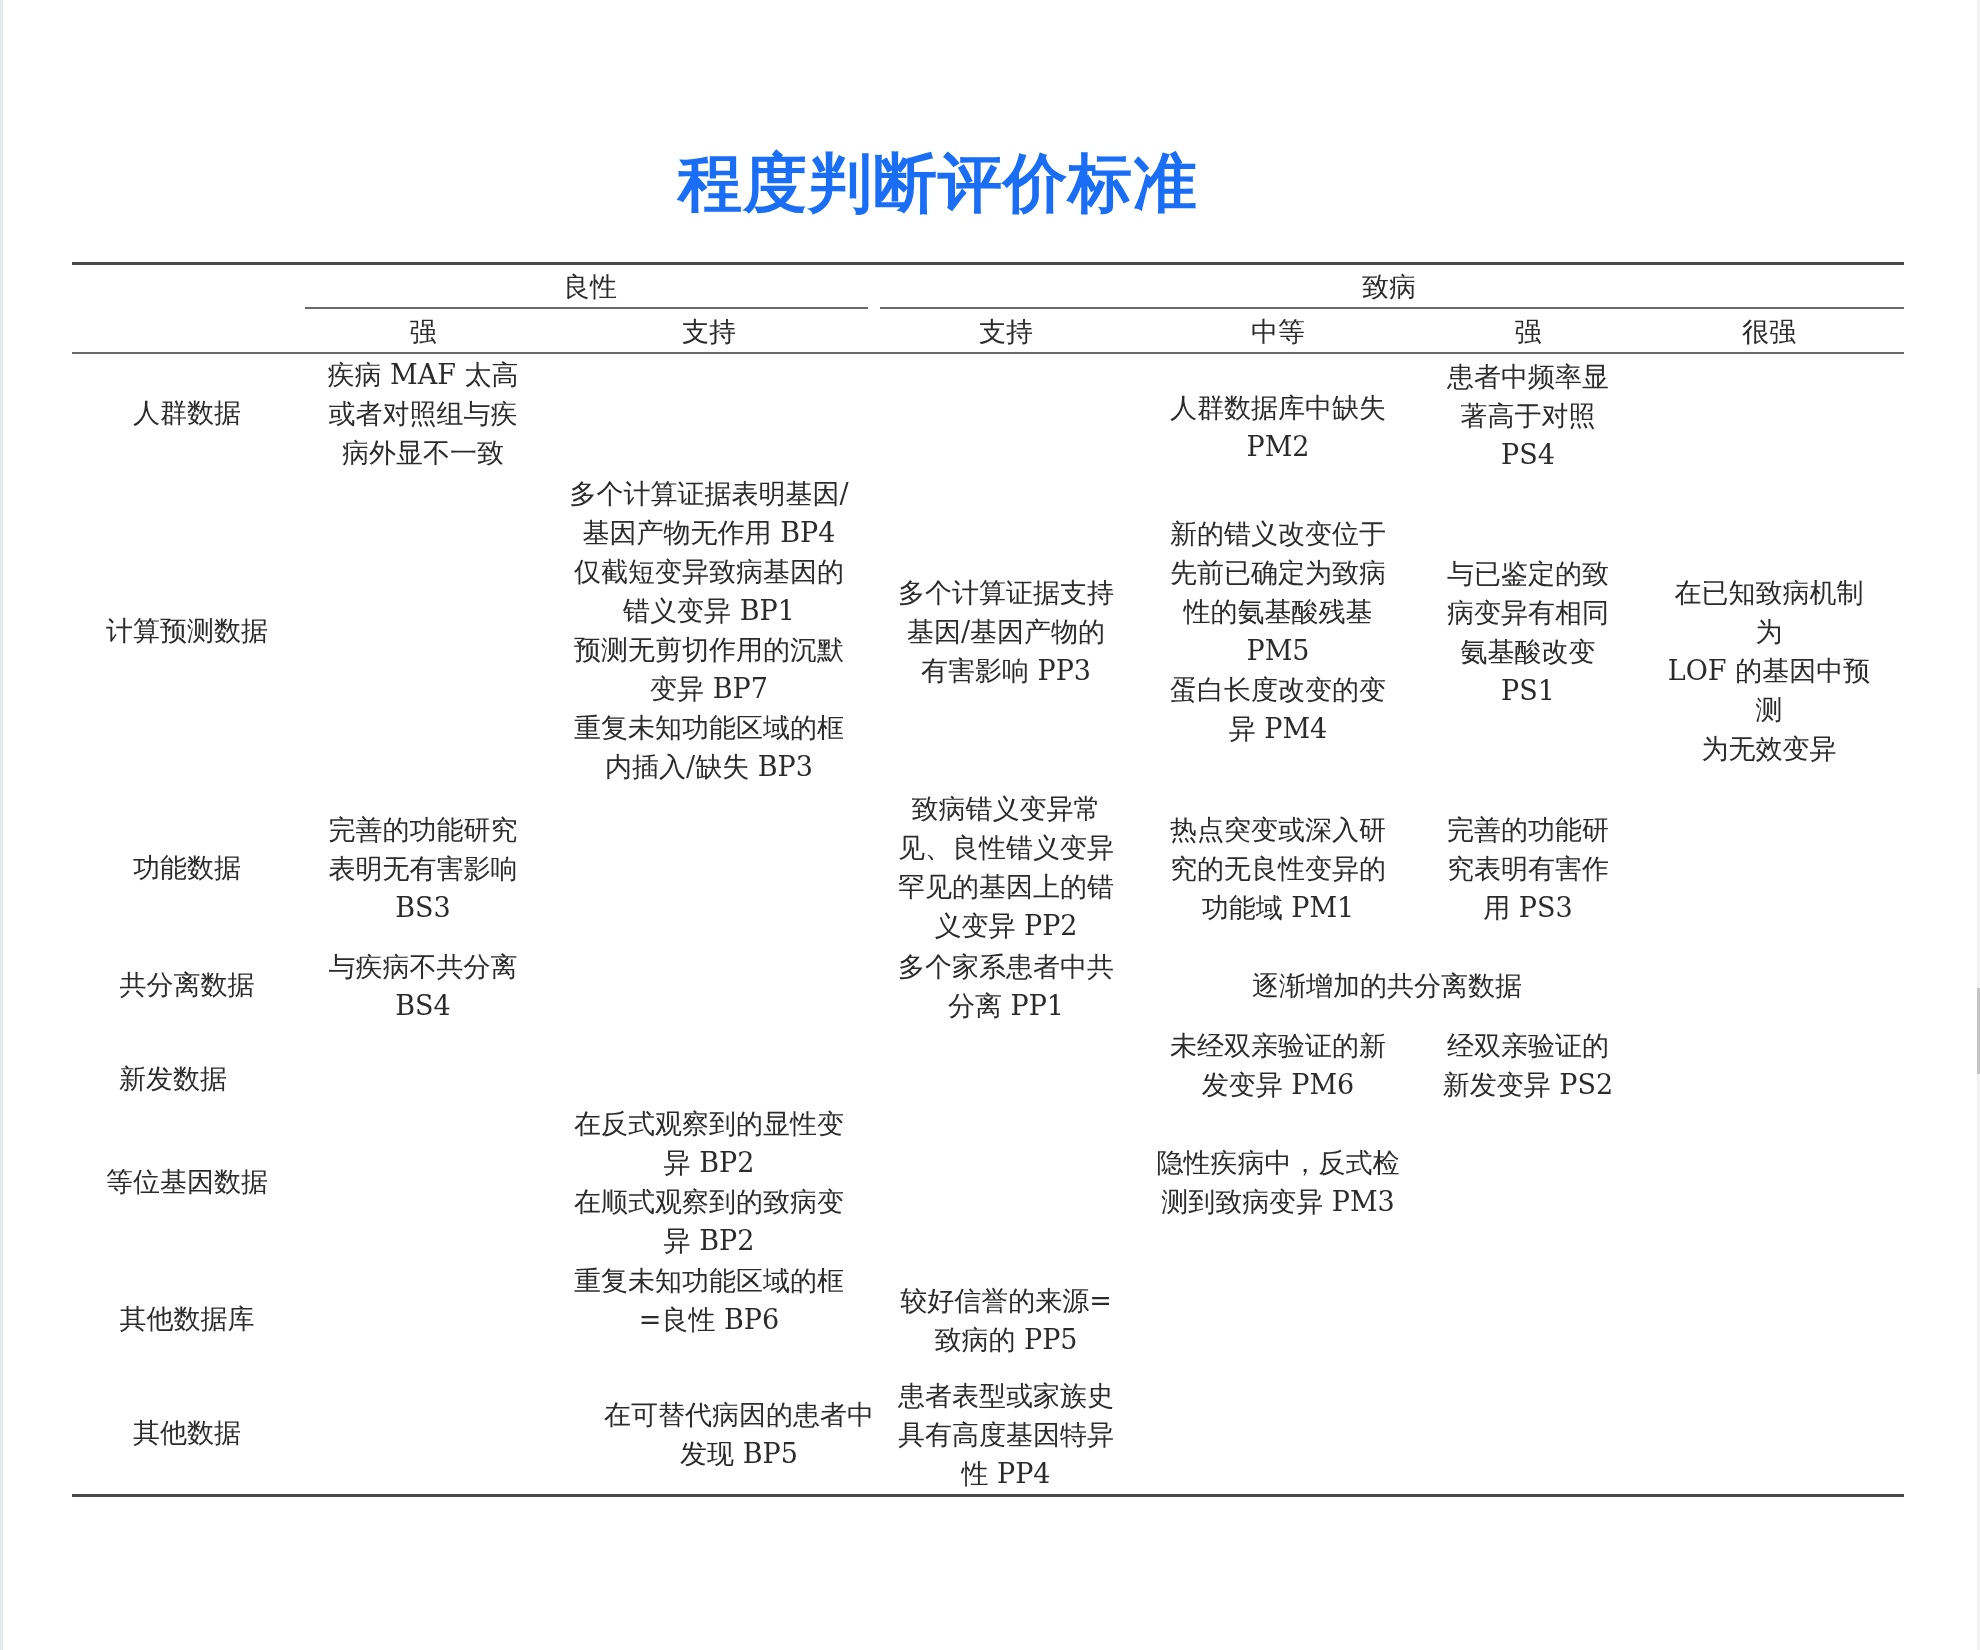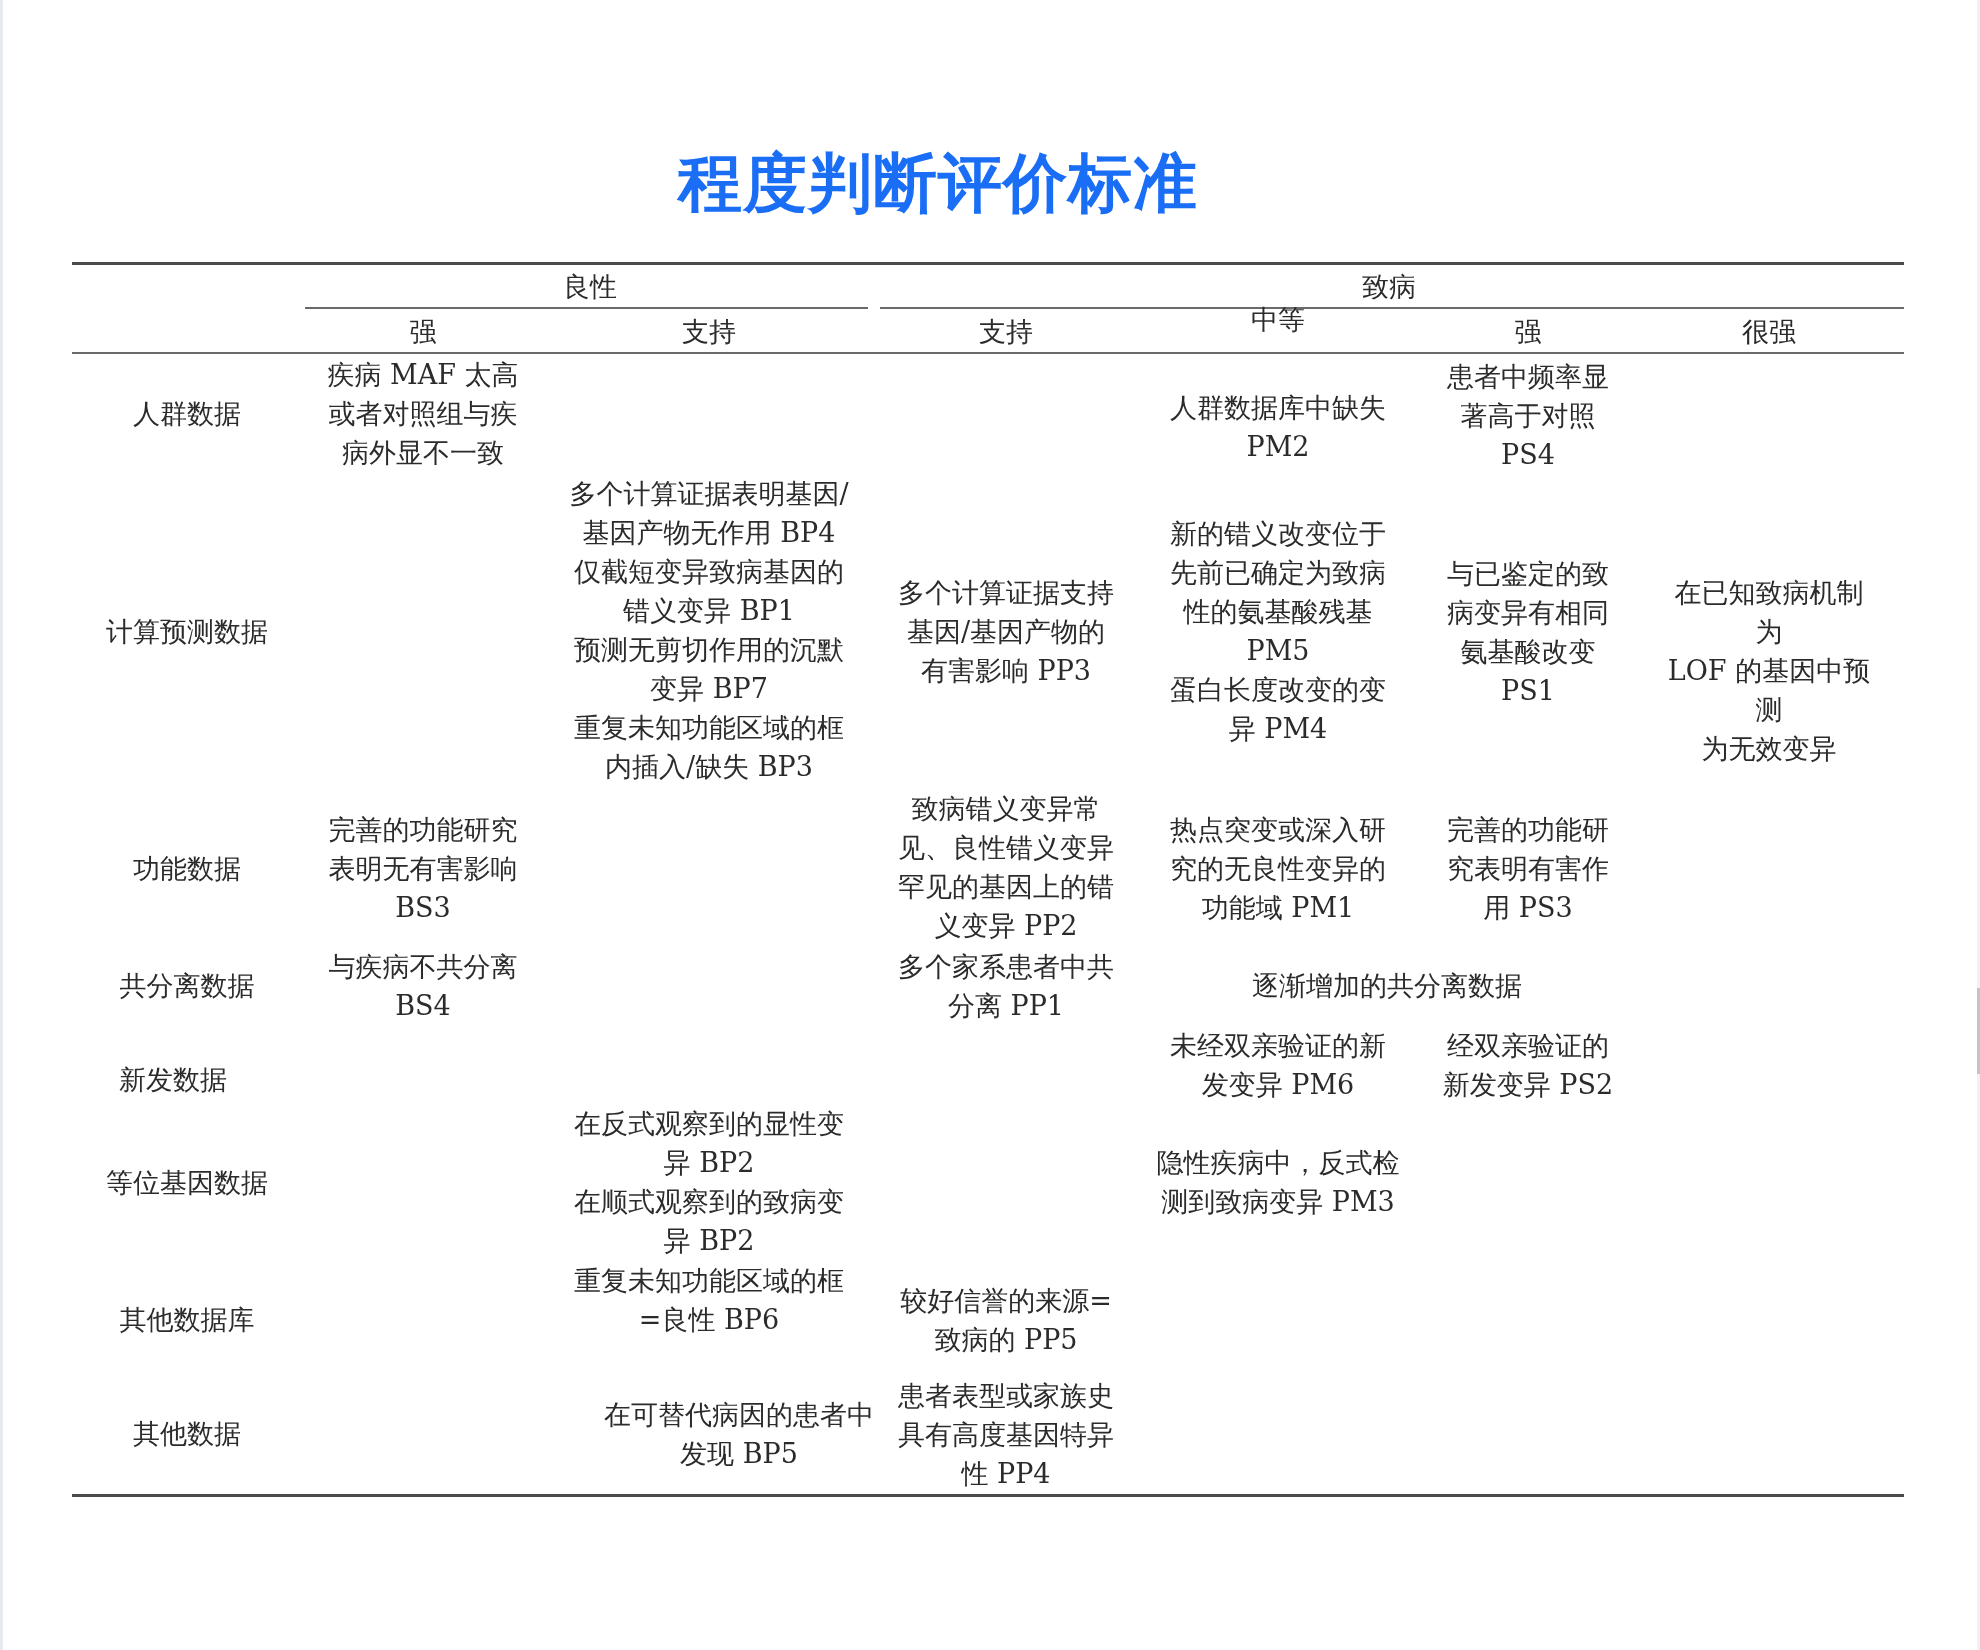--- a/index.html
+++ b/index.html
@@ -21,21 +21,21 @@
 
   .rule { position:absolute; background:#555; }
   .rule.thick { height:3px; background:#4a4a4a; }
   .rule.thin { height:2px; background:#6a6a6a; }
 
   .cell {
     position:absolute; text-align:center; font-size:27px; line-height:39px;
     white-space:pre-line; transform:translateX(-50%);
   }
   .hdr { font-size:27px; line-height:39px; }
-  .rowlabel { font-size:27px; }
+  .rowlabel { font-size:27px;font-family:Liberation Serif, serif; }
 </style>
 </head>
 <body>
 
 <div class="left-edge"></div>
 <div class="scrollbar">
   <div class="scroll-thumb"></div>
 </div>
 
 <div class="title">程度判断评价标准</div>
@@ -47,21 +47,21 @@
   <div class="rule thin" style="left:880px; top:307px; width:1024px;"></div>
   <div class="rule thin" style="left:72px; top:352px; width:1832px;"></div>
   <div class="rule thick" style="left:72px; top:1494px; width:1832px;"></div>
 
   <div class="cell hdr" style="left:590px; top:267px;">良性</div>
   <div class="cell hdr" style="left:1389px; top:267px;">致病</div>
 
   <div class="cell hdr" style="left:423px; top:312px;">强</div>
   <div class="cell hdr" style="left:709px; top:312px;">支持</div>
   <div class="cell hdr" style="left:1006px; top:312px;">支持</div>
-  <div class="cell hdr" style="left:1278px; top:300px;">中等</div>
+  <div class="cell hdr" style="left:1278px; top:312px;">中等</div>
   <div class="cell hdr" style="left:1528px; top:312px;">强</div>
   <div class="cell hdr" style="left:1769px; top:312px;">很强</div>
 
   <div>
     <div class="cell rowlabel" style="left:187px; top:394px;">人群数据</div>
     <div class="cell" style="left:423px; top:355px;">疾病 MAF 太高
 或者对照组与疾
 病外显不一致</div>
     <div class="cell" style="left:1278px; top:376px;margin-top:12px;">人群数据库中缺失
 PM2</div>

